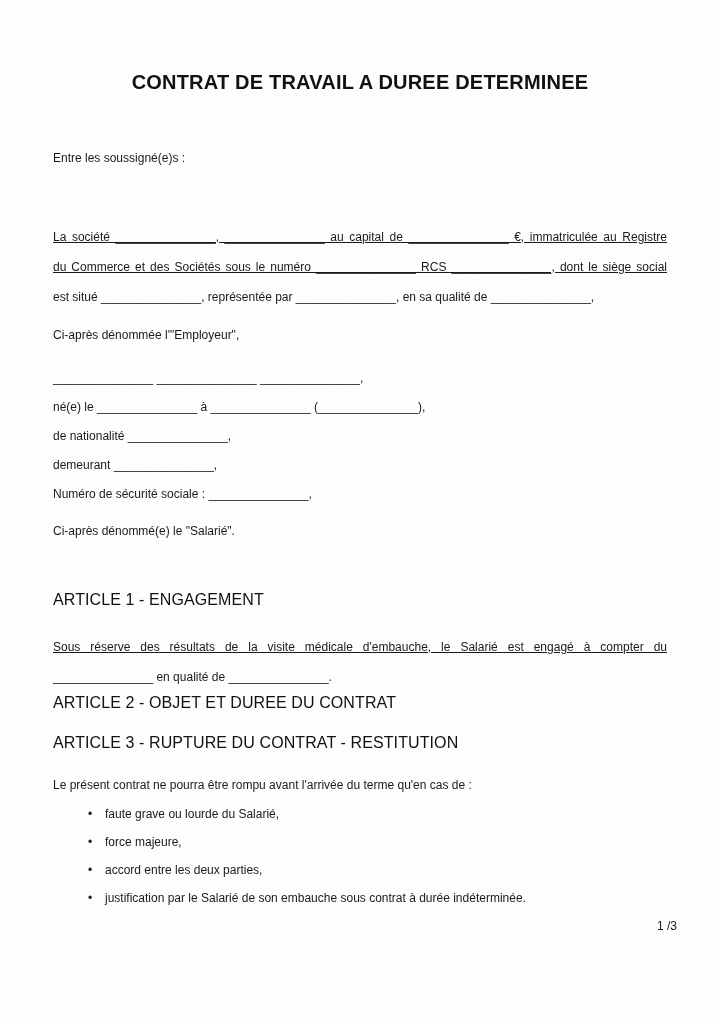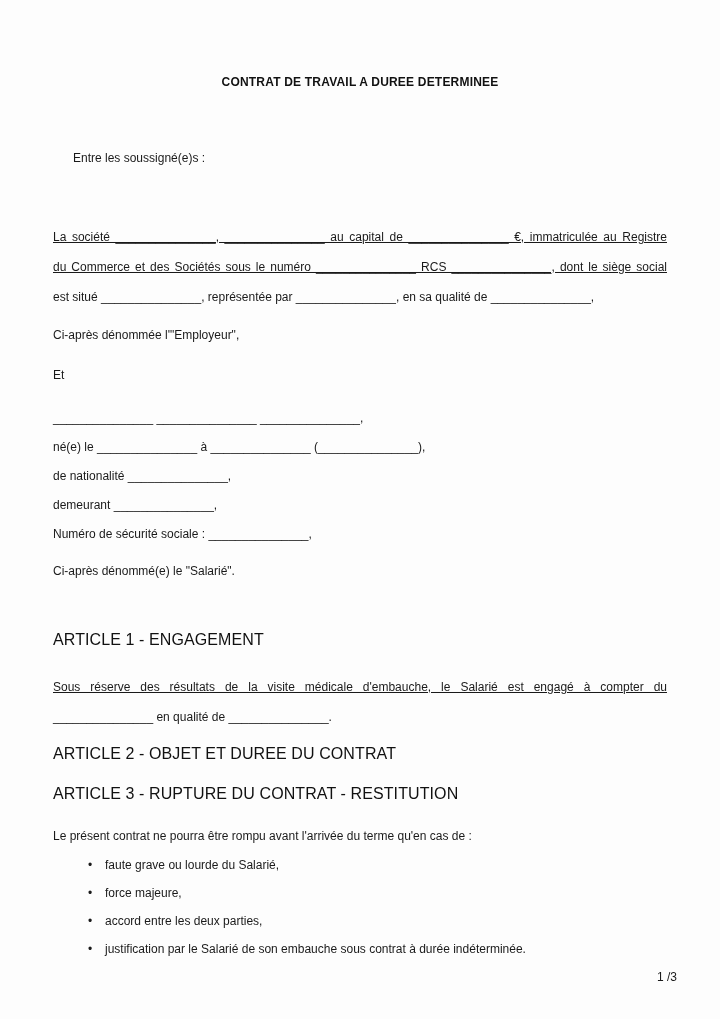--- a/index.html
+++ b/index.html
@@ -14,31 +14,30 @@
     background: #fdfdfd;
     box-sizing: border-box;
     padding: 71px 53px 0 53px;
     font-family: "Liberation Sans", sans-serif;
     font-size: 12px;
     color: #1a1a1a;
     overflow: hidden;
   }
   .doc-title {
     margin: 0;
-    font-size: 12px;
+    font-size: 20px;
     font-weight: bold;
     text-align: center;
     line-height: 22px;
     letter-spacing: 0.2px;
     color: #111;
   }
   .intro-line {
     margin-top: 57px;
     line-height: 16px;
-    margin-left: 20px;
   }
   .company-para {
     margin-top: 56px;
   }
   .company-para .ln,
   .employer-line,
   .et-line {
     line-height: 30px;
   }
   .jl {
@@ -57,21 +56,21 @@
   .article-heading {
     font-size: 16px;
     font-weight: normal;
     line-height: 20px;
     color: #111;
     letter-spacing: 0.1px;
   }
   .a1-heading { margin-top: 44px; }
   .a1-para { margin-top: 22px; }
   .a1-para .ln { line-height: 30px; }
-  .a2-heading { margin-top: 12px; }
+  .a2-heading { margin-top: 1px; }
   .a3-heading { margin-top: 20px; }
   .a3-para {
     margin-top: 24px;
     line-height: 16px;
   }
   ul.bullet-list {
     margin: 13px 0 0 0;
     padding: 0 0 0 35px;
     list-style: none;
   }
@@ -104,21 +103,20 @@
   <div class="intro-line">Entre les soussigné(e)s :</div>
 
   <div class="company-para">
     <div class="ln jl">La société _______________, _______________ au capital de _______________ €, immatriculée au Registre</div>
     <div class="ln jl">du Commerce et des Sociétés sous le numéro _______________ RCS _______________, dont le siège social</div>
     <div class="ln">est situé _______________, représentée par _______________, en sa qualité de _______________,</div>
   </div>
 
   <div class="employer-line">Ci-après dénommée l'"Employeur",</div>
 
-  <div class="et-line">Et</div>
 
   <div class="employee-block">
     <div class="ln">_______________ _______________ _______________,</div>
     <div class="ln">né(e) le _______________ à _______________ (_______________),</div>
     <div class="ln">de nationalité _______________,</div>
     <div class="ln">demeurant _______________,</div>
     <div class="ln">Numéro de sécurité sociale : _______________,</div>
   </div>
 
   <div class="salarie-line">Ci-après dénommé(e) le "Salarié".</div>

